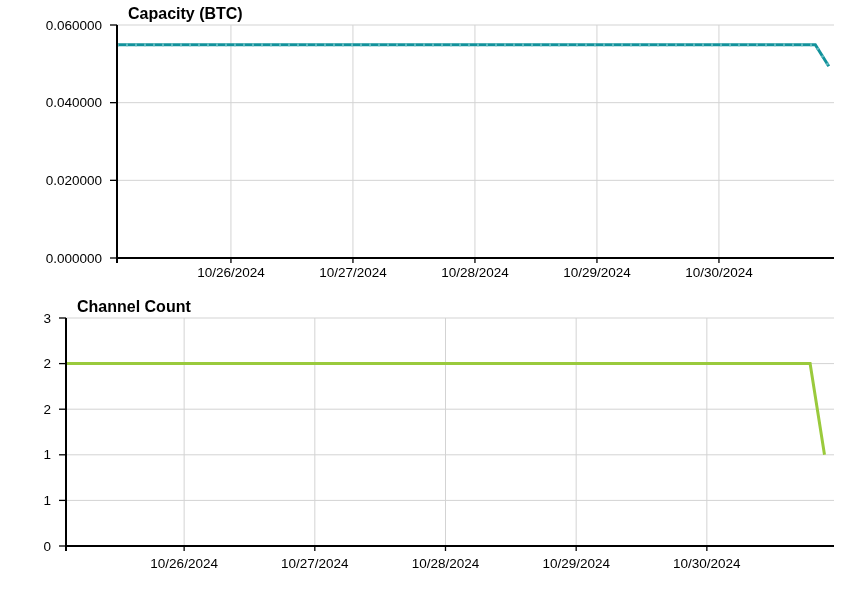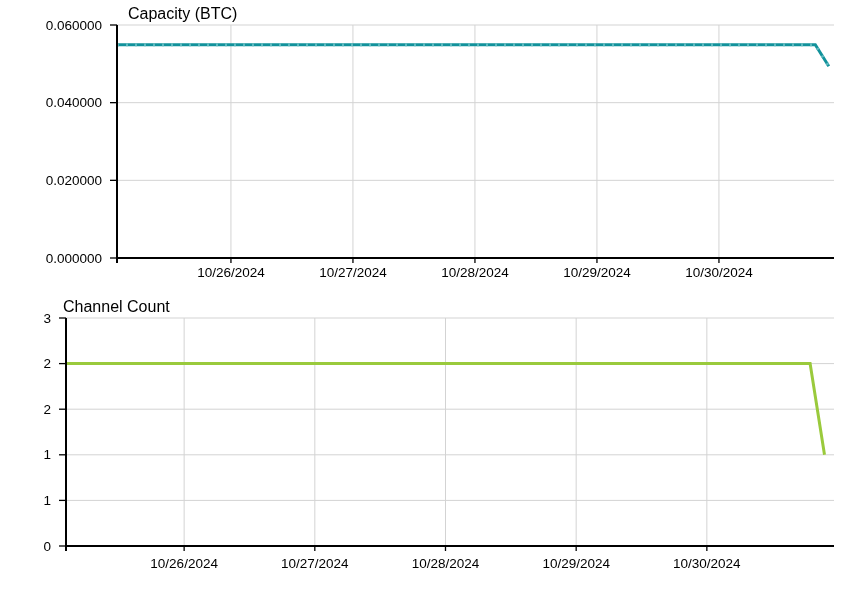--- a/index.html
+++ b/index.html
@@ -1,29 +1,29 @@
 <!DOCTYPE html>
 <html><head>
 <meta charset="utf-8">
 <style>
   html,body{margin:0;padding:0;background:#fff;}
   .canvas{position:relative;width:860px;height:600px;background:#ffffff;overflow:hidden;
           font-family:"Liberation Sans",sans-serif;}
-  .chart-title{position:absolute;font-weight:400;font-size:16px;color:#000;z-index:2;
+  .chart-title{position:absolute;font-weight:700;font-size:16px;color:#000;z-index:2;
                white-space:nowrap;letter-spacing:0px;}
   svg{position:absolute;left:0;top:0;}
   svg text{font-family:"Liberation Sans",sans-serif;fill:#000;}
   .tick-label{font-size:13.5px;}
 </style>
 </head>
 <body>
 
 <div class="canvas">
   <div class="chart-title" style="left:128px;top:5px;">Capacity (BTC)</div>
-  <div class="chart-title" style="left:63px;top:298px;">Channel Count</div>
+  <div class="chart-title" style="left:77px;top:298px;">Channel Count</div>
   <svg id="charts" width="860" height="600">
       <g>
         <line x1="117" y1="180.33333333333331" x2="834" y2="180.33333333333331" stroke="#d3d3d3" stroke-width="1"></line>
         <line x1="117" y1="102.66666666666666" x2="834" y2="102.66666666666666" stroke="#d3d3d3" stroke-width="1"></line>
         <line x1="117" y1="25" x2="834" y2="25" stroke="#d3d3d3" stroke-width="1"></line>
         <line x1="230.94895354772842" y1="25" x2="230.94895354772842" y2="258" stroke="#d3d3d3" stroke-width="1"></line>
         <line x1="352.9499744767739" y1="25" x2="352.9499744767739" y2="258" stroke="#d3d3d3" stroke-width="1"></line>
         <line x1="474.95099540581936" y1="25" x2="474.95099540581936" y2="258" stroke="#d3d3d3" stroke-width="1"></line>
         <line x1="596.9520163348648" y1="25" x2="596.9520163348648" y2="258" stroke="#d3d3d3" stroke-width="1"></line>
         <line x1="718.9530372639102" y1="25" x2="718.9530372639102" y2="258" stroke="#d3d3d3" stroke-width="1"></line>

